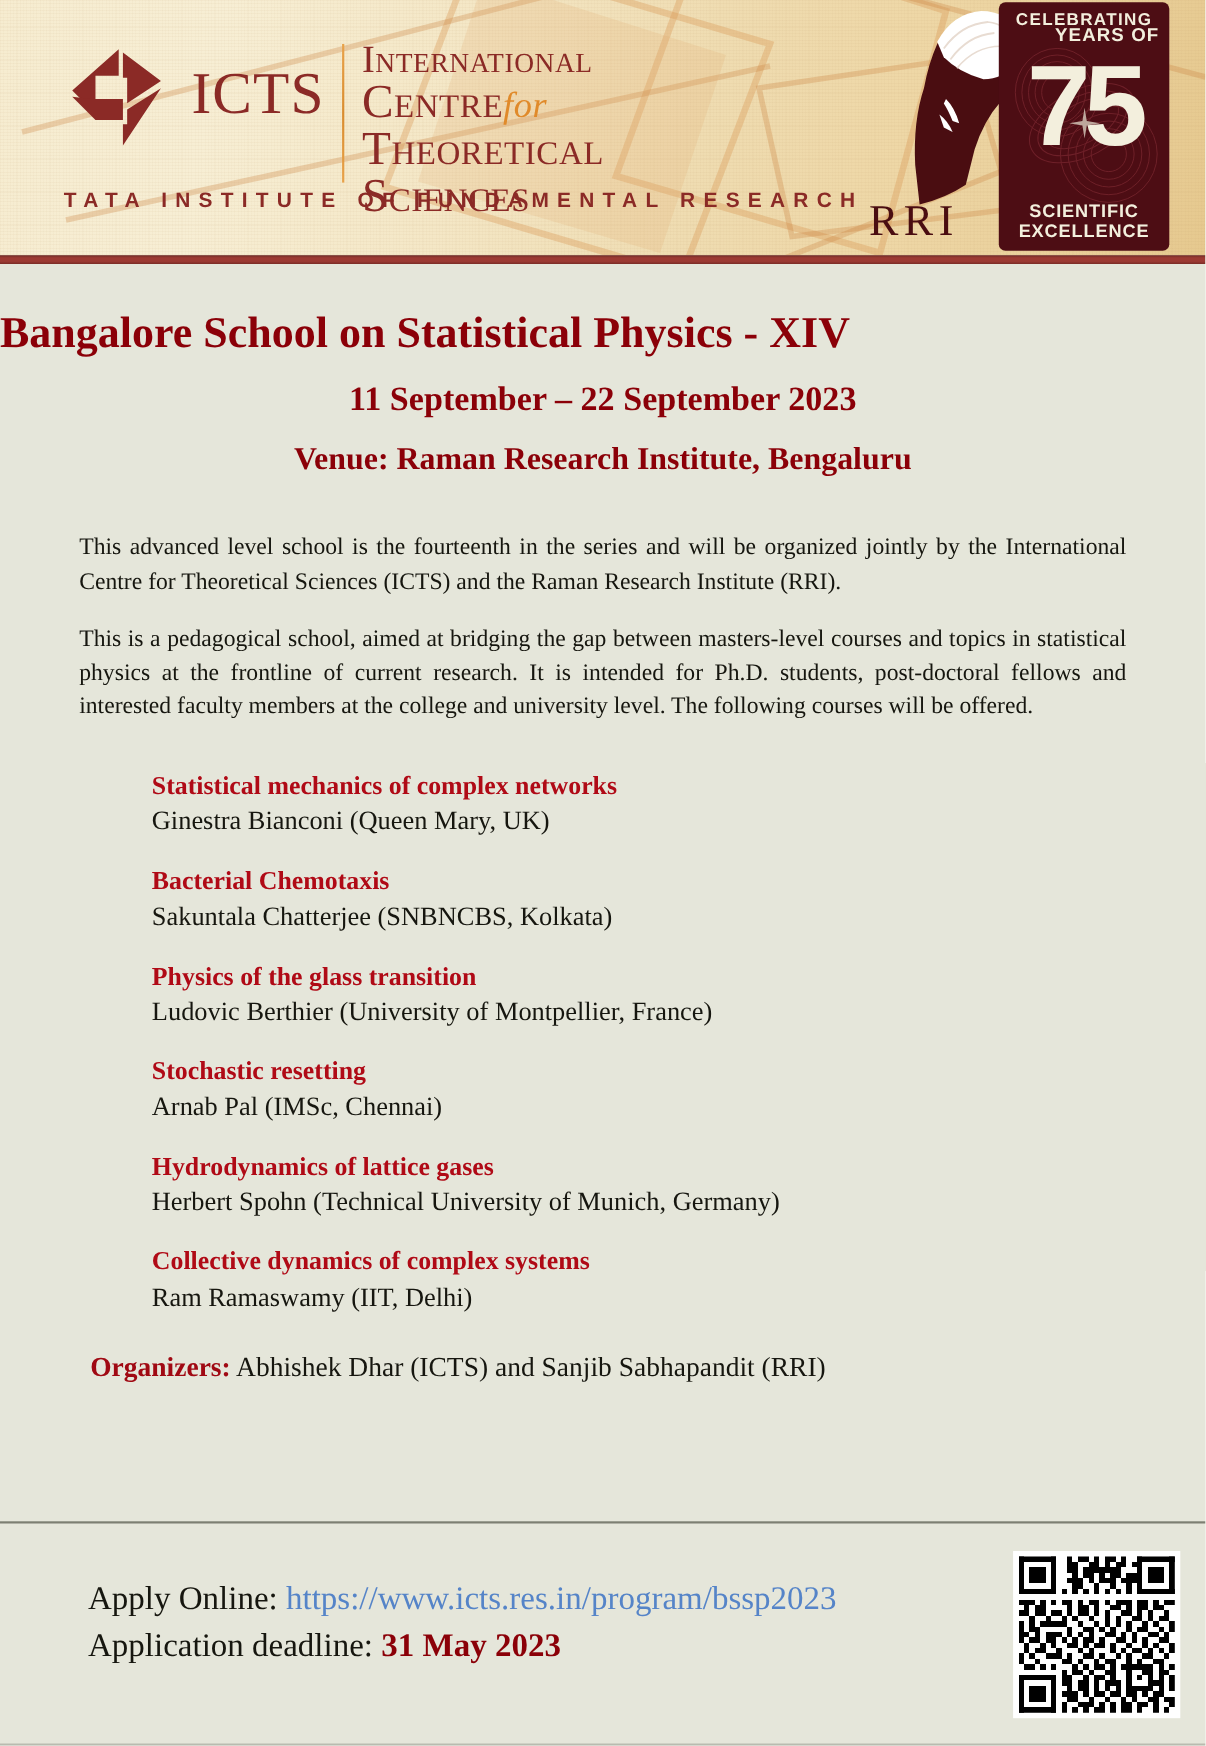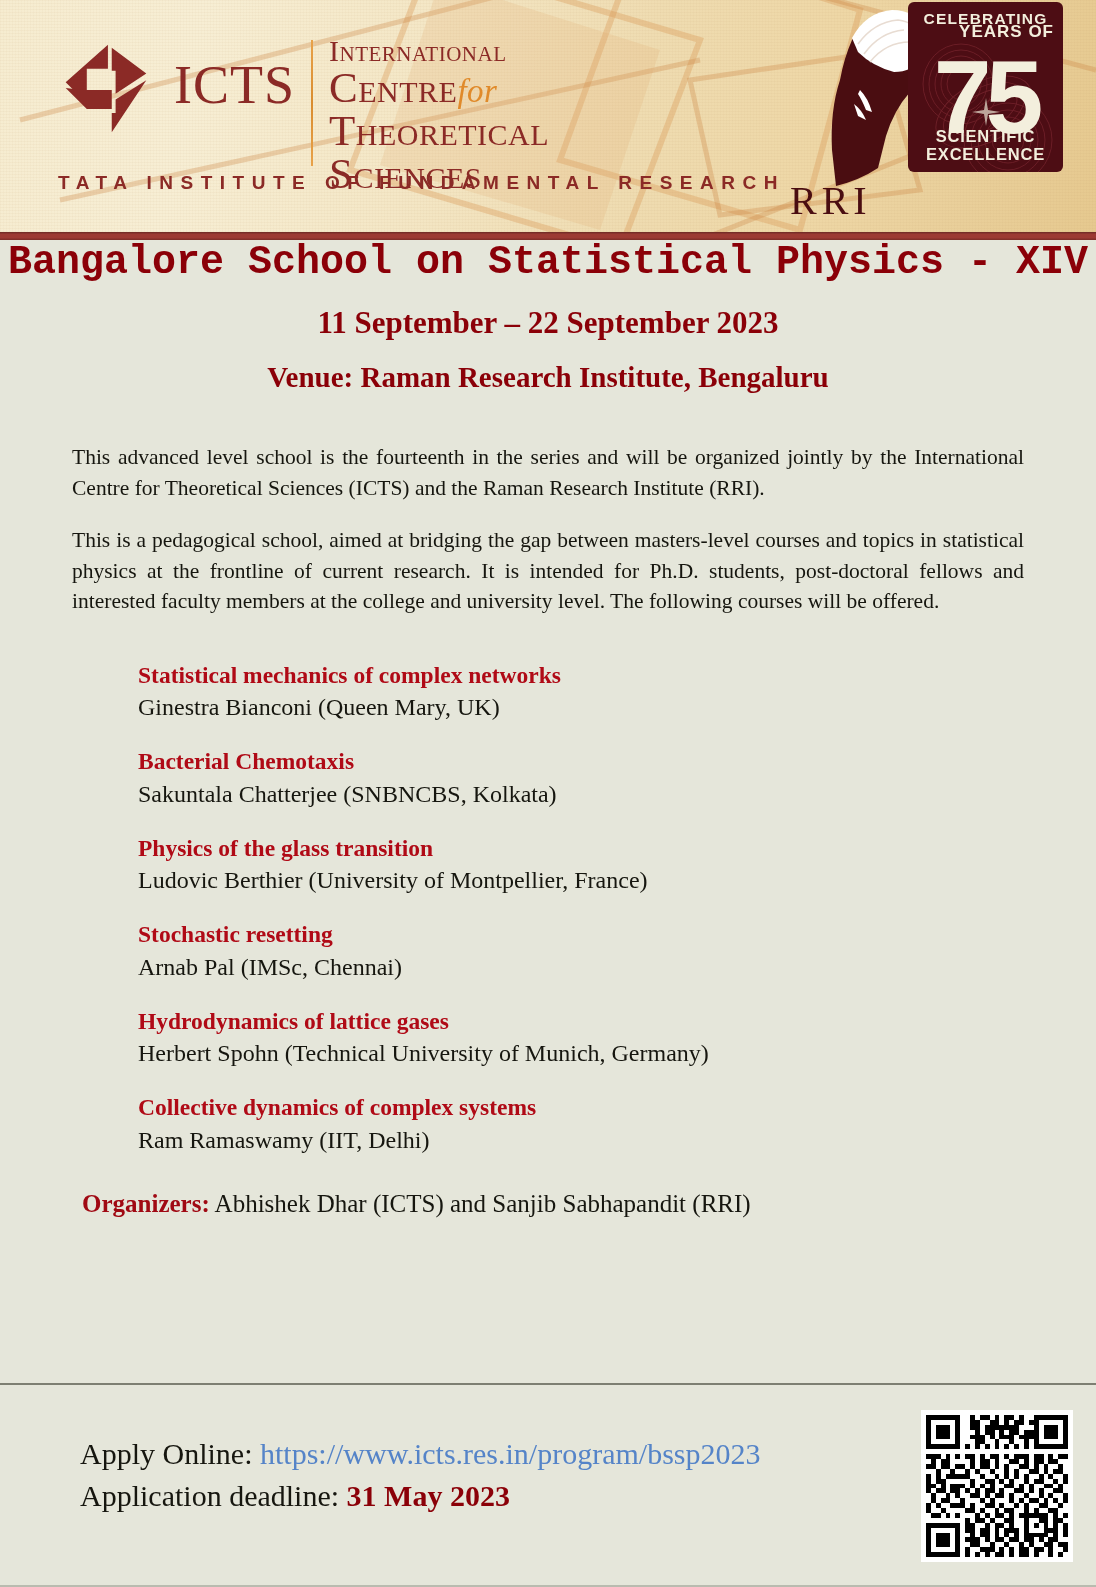--- a/index.html
+++ b/index.html
@@ -90,21 +90,21 @@
     margin-top: 14px;
     line-height: 1.0;
   }
   .icts-lines div {
     font-family: "Liberation Serif", "DejaVu Serif", serif;
     color: #8b2a26;
     font-variant: small-caps;
     letter-spacing: 0.5px;
     white-space: nowrap;
   }
-  .icl-1 { font-size: 30px; }
+  .icl-1 { font-size: 35px; }
   .icl-2 { font-size: 43px; }
   .icl-3 { font-size: 43px; }
   .icl-4 { font-size: 43px; }
   .icl-for {
     font-style: italic;
     color: #e08a2a;
     font-variant: normal;
     font-size: 33px;
   }
   .tifr-line {
@@ -137,21 +137,21 @@
     letter-spacing: 5px;
     font-weight: 400;
   }
 
   
   .emblem {
     position: absolute;
     left: 908px;
     top: 2px;
     width: 155px;
-    height: 170px;
+    height: 226px;
     background: #4d0d14;
     border-radius: 6px;
     overflow: hidden;
   }
   .emblem-top {
     position: absolute;
     top: 8px;
     left: 0;
     width: 100%;
     text-align: center;
@@ -210,25 +210,25 @@
   .body-area {
     position: absolute;
     left: 0;
     top: 240px;
     width: 1096px;
     height: 1347px;
     background: #e5e6da;
   }
 
   .title-main {
-    text-align: center;
-    font-family: Liberation Mono, monospace;
+    font-family: Liberation Serif, serif;
     font-size: 40px;
     font-weight: bold;
     color: #8b0008;
+    margin-top: 38px;
     letter-spacing: 0px;
   }
   .title-dates {
     text-align: center;
     font-family: "Liberation Serif", "DejaVu Serif", serif;
     font-size: 31px;
     font-weight: bold;
     color: #8b0008;
     margin-top: 20px;
   }

